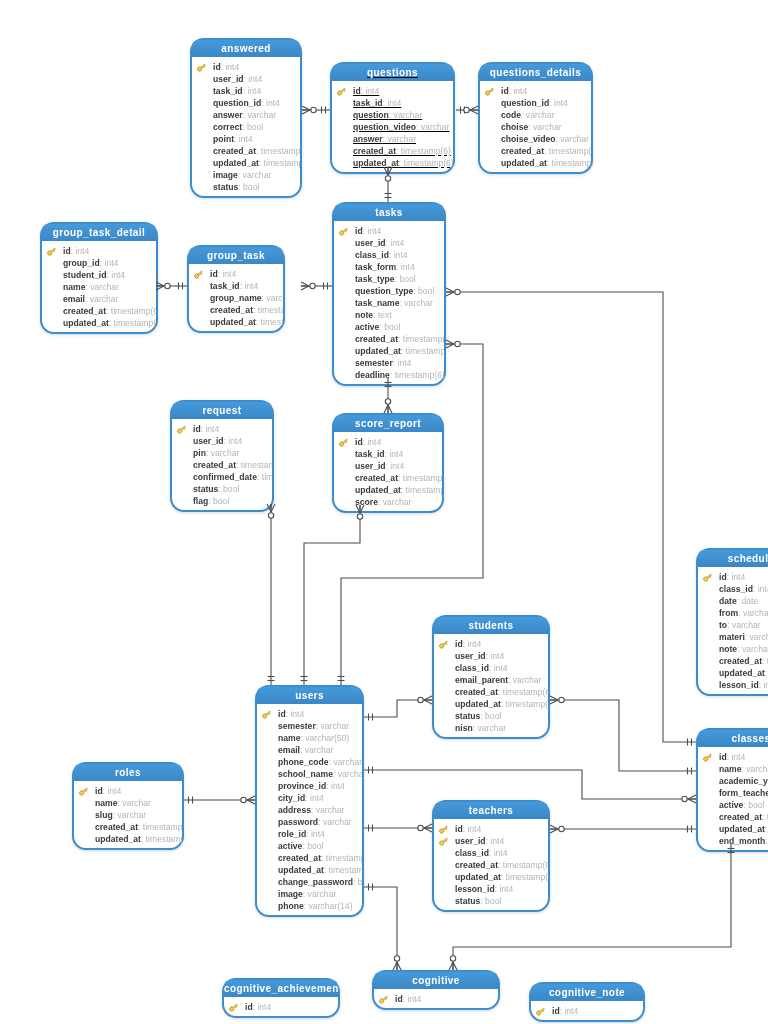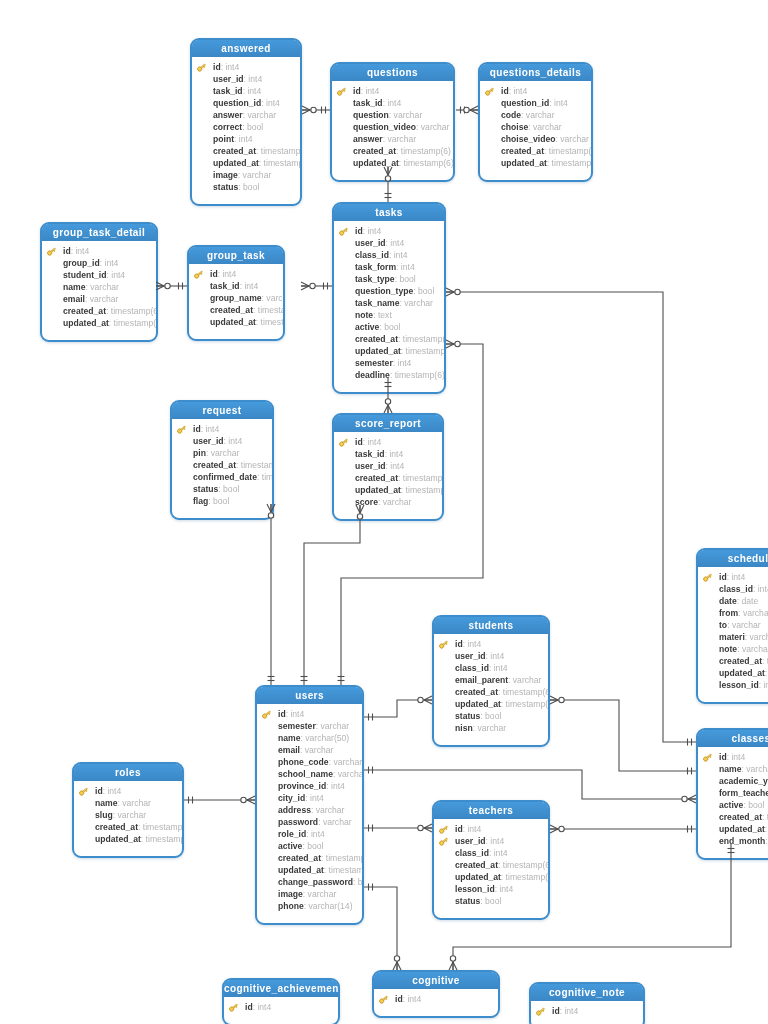--- a/index.html
+++ b/index.html
@@ -1,32 +1,32 @@
 <!DOCTYPE html>
 <html><head>
 <meta charset="utf-8">
 <style>
   html,body{margin:0;padding:0;background:#ffffff;}
   #canvas{
     position:relative;width:768px;height:1024px;overflow:hidden;
     background:#ffffff;font-family:"Liberation Sans",sans-serif;
   }
   .er-table{
-    position:absolute;border:2px solid #3d8ccb;border-radius:9px;
+    position:absolute;border:2px solid #3d8ccb;border-radius:14px;
     background:#ffffff;box-shadow:0 1px 3px rgba(60,110,160,.25);
     box-sizing:border-box;
   }
   .er-table .hdr{
     background:linear-gradient(#459adb,#3b87c6);color:#fff;
     font-size:10px;font-weight:bold;text-align:center;
     height:17px;line-height:17px;border-radius:6px 6px 0 0;
     letter-spacing:.4px;border-bottom:2px solid #fff;
     white-space:nowrap;overflow:hidden;
   }
-  .er-table .rows{padding:2px 0 11px 0;}
+  .er-table .rows{padding:2px 0 3px 0;}
   .er-row{
     position:relative;height:12px;line-height:12px;font-size:8.6px;
     padding-left:21px;white-space:nowrap;overflow:hidden;
   }
   .er-row .fname{color:#3a3a3a;font-weight:bold;}
   .er-row .ftype{color:#b4b4b4;}
   .key-ico{position:absolute;left:4px;top:1px;width:11px;height:11px;}
   #edges{position:absolute;left:0;top:0;z-index:5;pointer-events:none;}
   .er-table{z-index:2;}
 </style>
@@ -177,21 +177,21 @@
         <div class="er-row"><span class="fname">question_id</span><span class="ftype">: int4</span></div>
         <div class="er-row"><span class="fname">answer</span><span class="ftype">: varchar</span></div>
         <div class="er-row"><span class="fname">correct</span><span class="ftype">: bool</span></div>
         <div class="er-row"><span class="fname">point</span><span class="ftype">: int4</span></div>
         <div class="er-row"><span class="fname">created_at</span><span class="ftype">: timestamp(6)</span></div>
         <div class="er-row"><span class="fname">updated_at</span><span class="ftype">: timestamp(6)</span></div>
         <div class="er-row"><span class="fname">image</span><span class="ftype">: varchar</span></div>
         <div class="er-row"><span class="fname">status</span><span class="ftype">: bool</span></div>
       </div>
     </div>
-    <div class="er-table" style="left: 330px; top: 62px; width: 125px;">
+    <div class="er-table" style="left: 330px; top: 62px; width: 125px; text-decoration: underline;">
       <div class="hdr">questions</div>
       <div class="rows">
         <div class="er-row"><span class="key-ico"><svg viewBox="0 0 12 12" width="11" height="11">
               <g transform="rotate(-40 6 6)">
                 <circle cx="3.4" cy="6" r="2.3" fill="#f6ce4c" stroke="#c79a2e" stroke-width="1"></circle>
                 <rect x="5.4" y="5.3" width="5.6" height="1.5" fill="#f6ce4c" stroke="#c79a2e" stroke-width="0.7"></rect>
                 <rect x="8.2" y="6.6" width="1.1" height="1.6" fill="#f6ce4c" stroke="#c79a2e" stroke-width="0.6"></rect>
               </g>
             </svg></span><span class="fname">id</span><span class="ftype">: int4</span></div>
         <div class="er-row"><span class="fname">task_id</span><span class="ftype">: int4</span></div>

